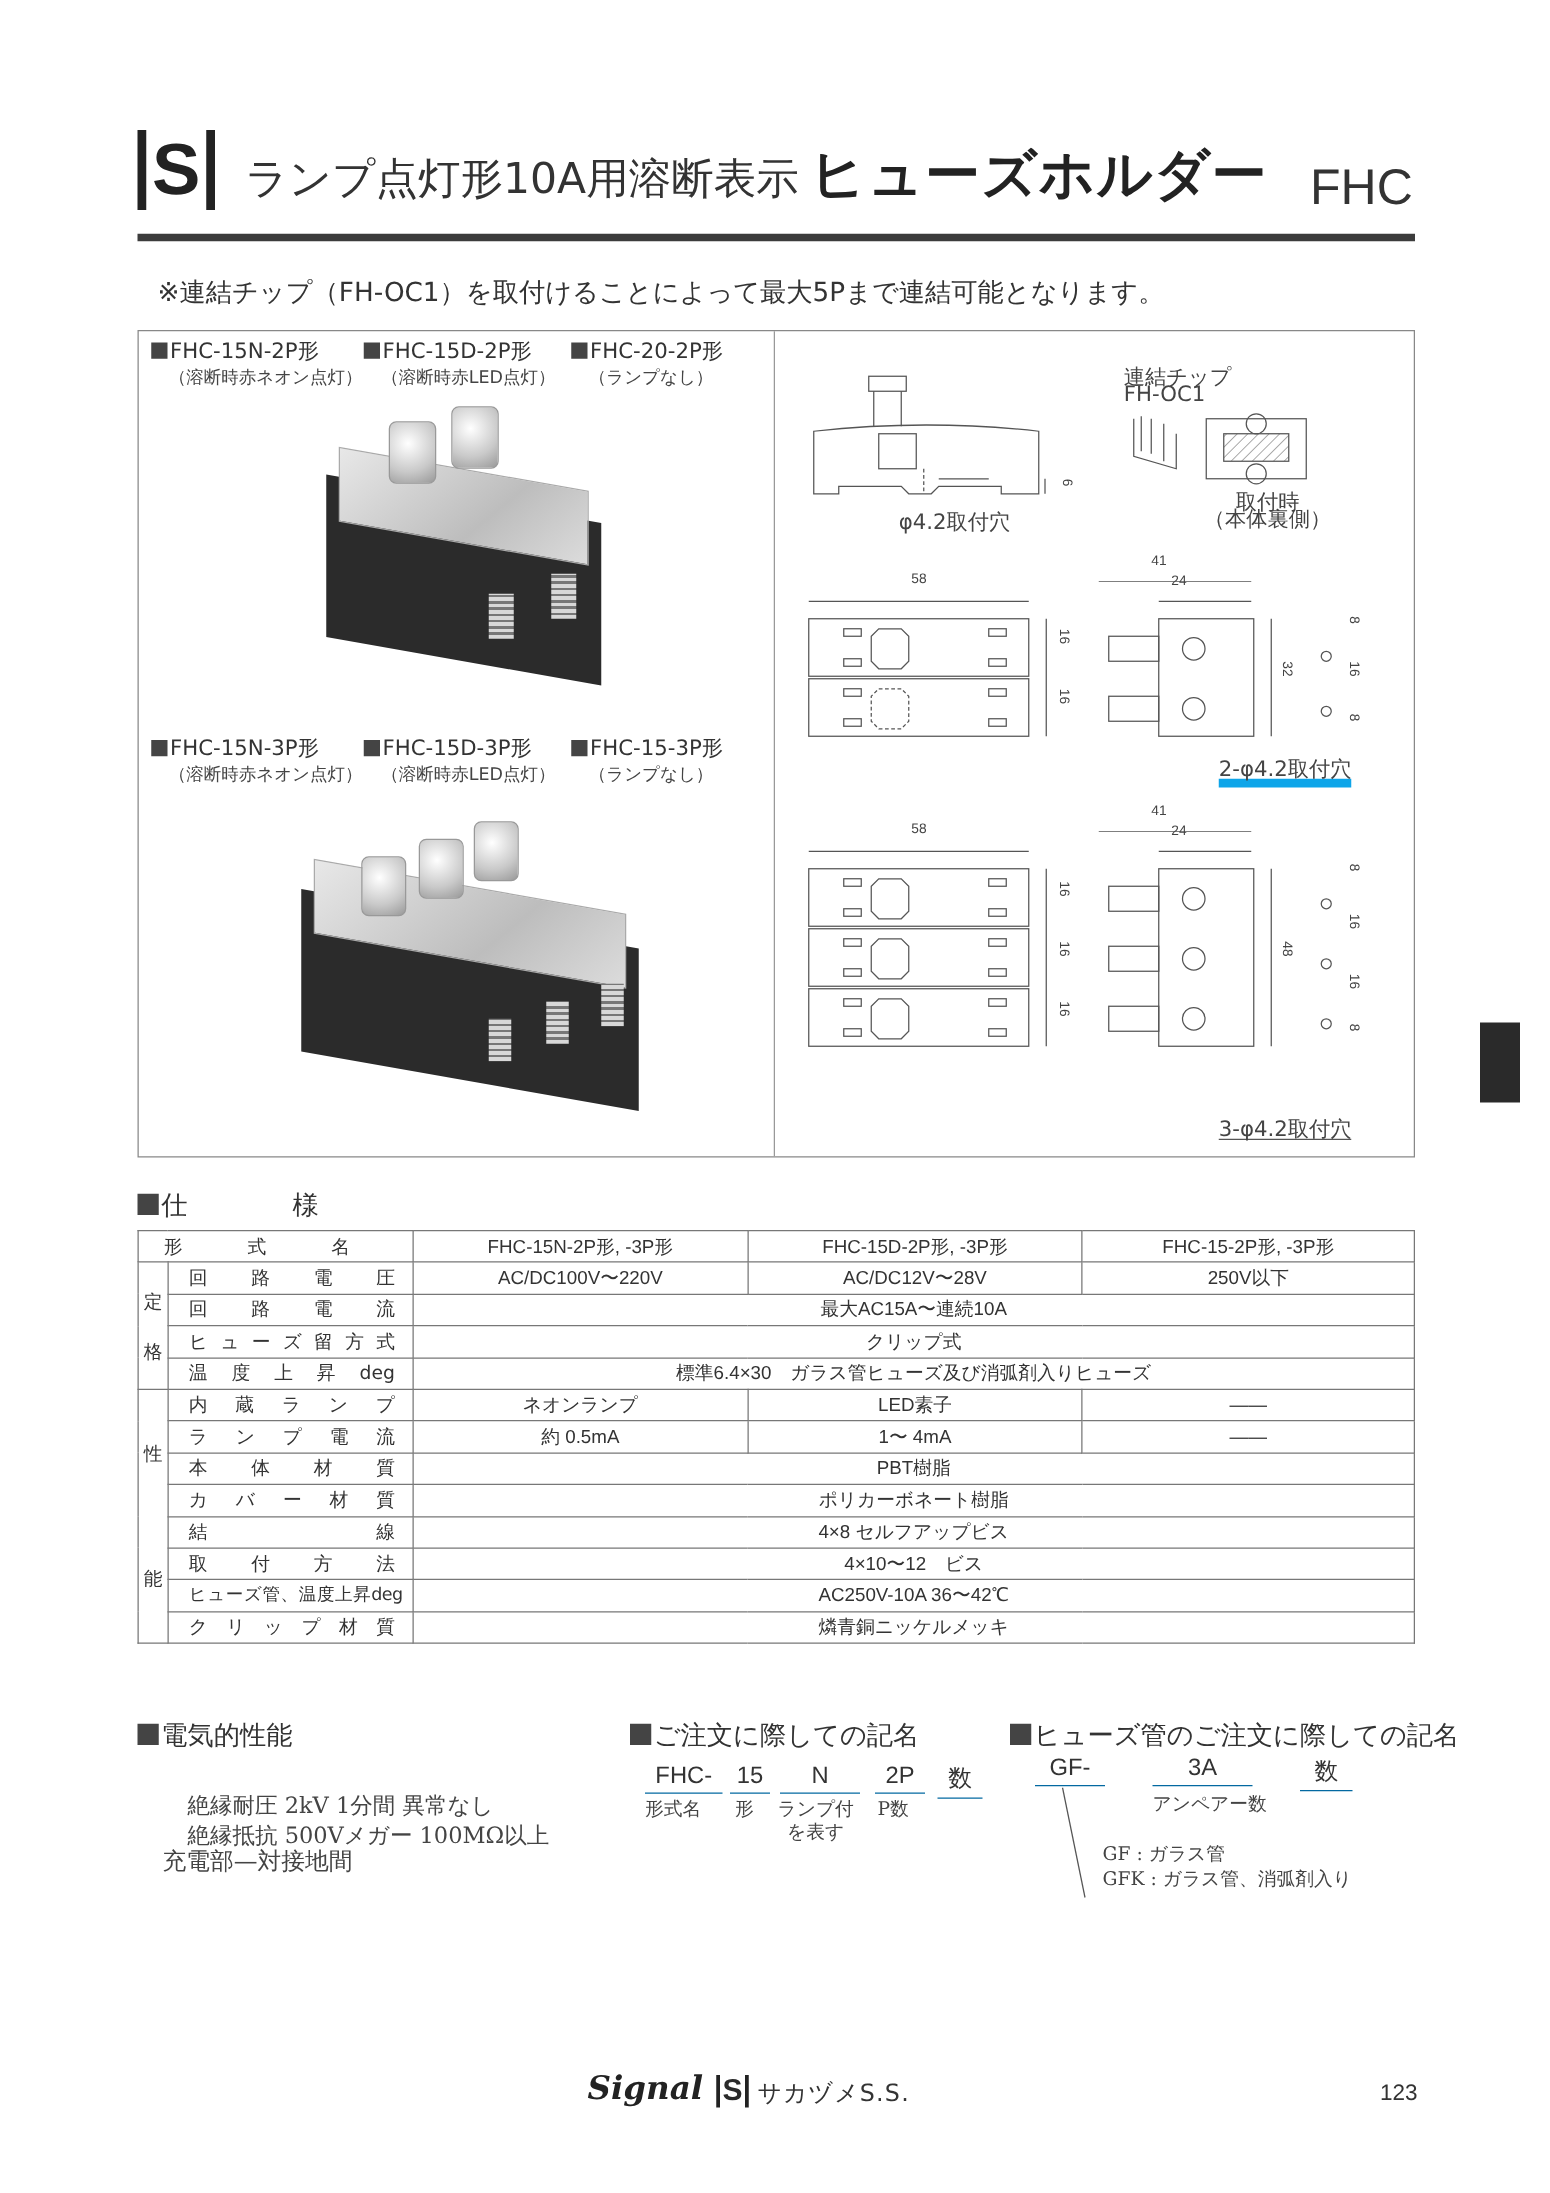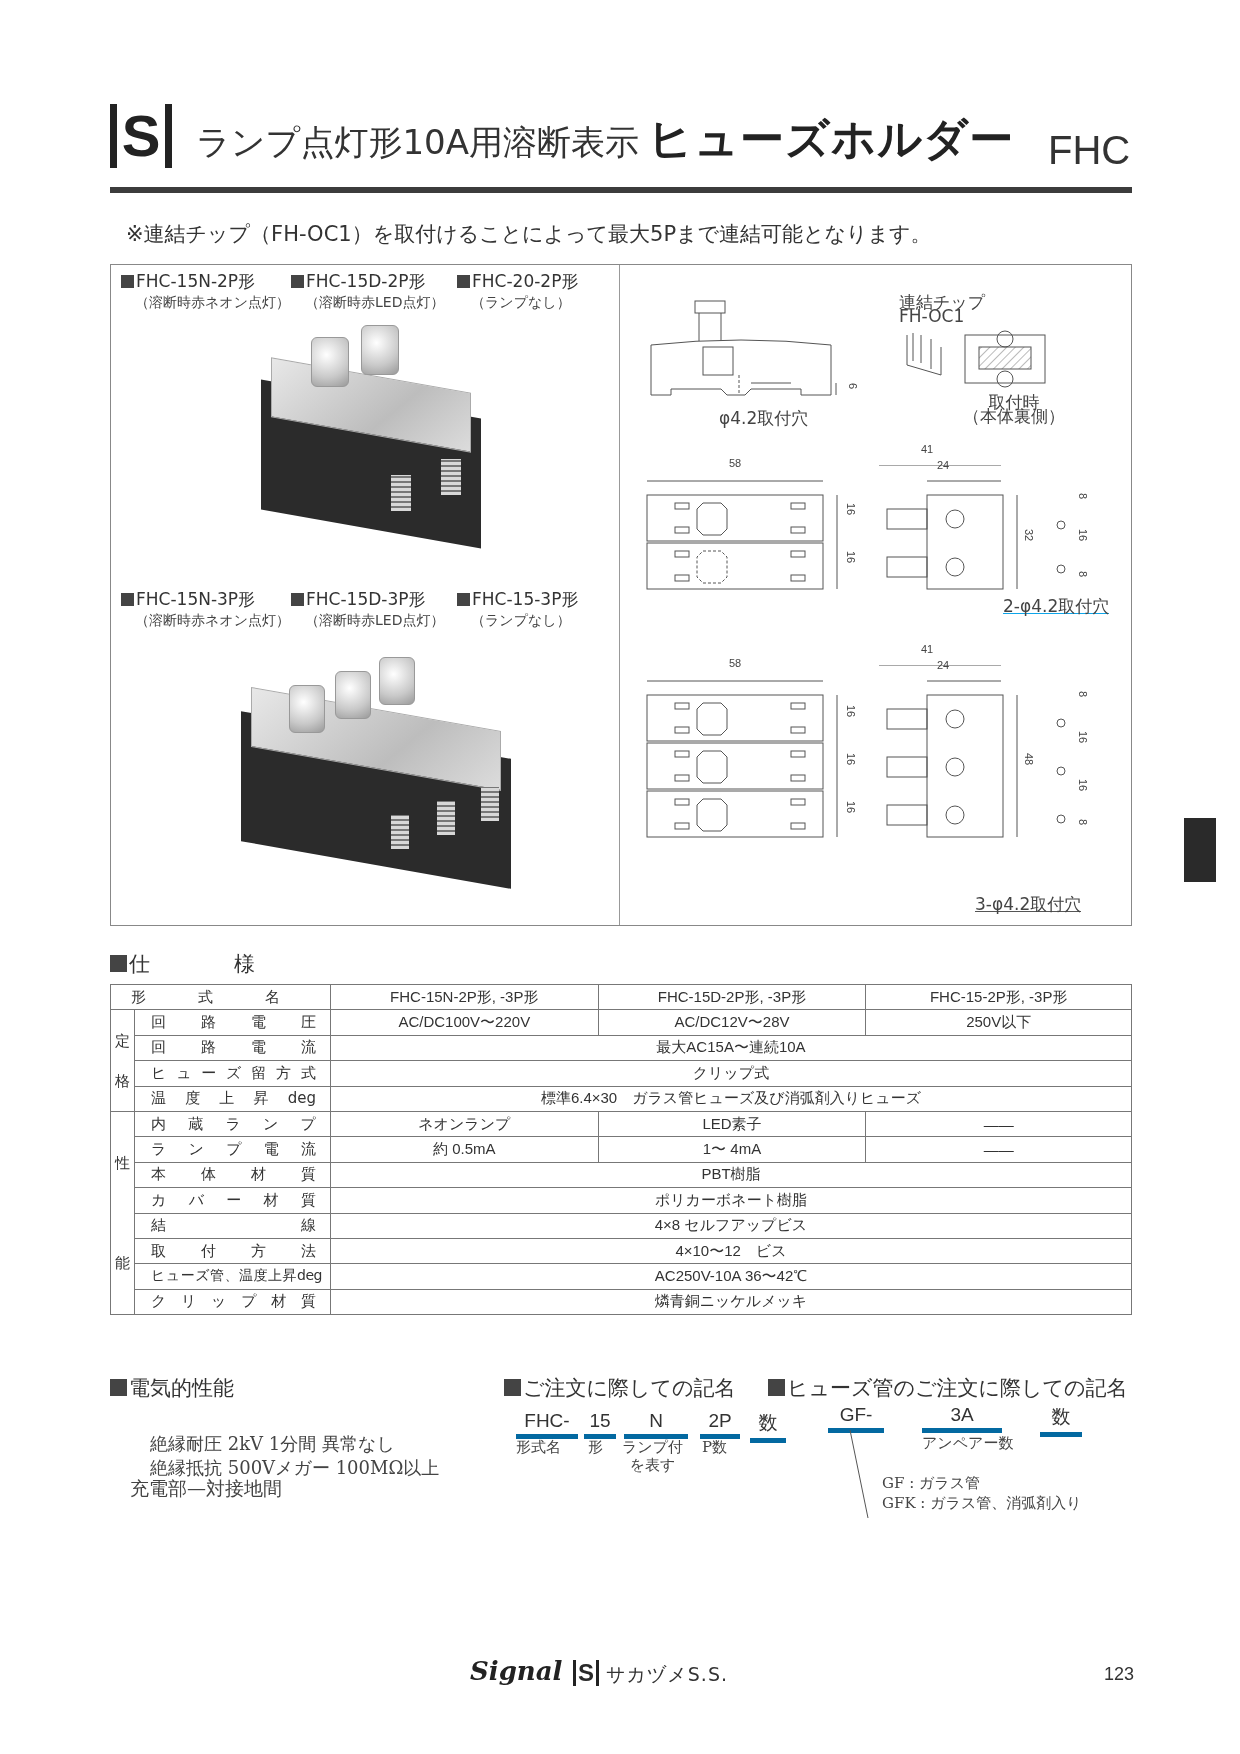--- a/index.html
+++ b/index.html
@@ -38,21 +38,21 @@
   .section-h { position: absolute; font-size: 21px; color: #333; }
   .section-h .sq { display: inline-block; width: 17px; height: 17px; background: #444; margin-right: 2px; vertical-align: -1px; }
   table.spec { position: absolute; left: 110px; top: 984px; width: 1022px; border-collapse: collapse; font-size: 15px; color: #333; }
   table.spec td { border: 1px solid #777; height: 25.4px; padding: 0; text-align: center; vertical-align: middle; white-space: nowrap; }
   table.spec td.grp { width: 24px; font-size: 15px; line-height: 20px; border-right: 1px solid #777; }
   table.spec td.lbl { width: 196px; text-align: justify; text-align-last: justify; padding: 0 14px 0 16px; font-size: 15px; }
   table.spec td.lbl.head { text-align-last: justify; padding: 0 50px 0 20px; }
   table.spec td.lbl.tight { letter-spacing: -0.5px; padding: 0 8px 0 16px; font-size: 14px; }
   table.spec td.val { font-family: "Liberation Sans", sans-serif; font-size: 15px; }
   .elec-line { position: absolute; font-size: 18px; color: #444; font-family: "DejaVu Serif", serif; white-space: nowrap; }
-  .order-part { position: absolute; text-align: center; font-family: "Liberation Sans", sans-serif; font-size: 19px; color: #333; border-bottom: 5px solid #0369a1; padding-bottom: 2px; }
+  .order-part { position: absolute; text-align: center; font-family: "Liberation Sans", sans-serif; font-size: 19px; color: #333; border-bottom: 1px solid #0369a1; padding-bottom: 2px; }
   .order-desc { position: absolute; font-family: "DejaVu Serif", serif; font-size: 15px; color: #444; text-align: center; line-height: 18px; white-space: nowrap; }
 
   .side-tab { position: absolute; left: 1184px; top: 818px; width: 32px; height: 64px; background: #2a2a2a; }
 
   .footer-signal { position: absolute; left: 470px; top: 1656px; font-family: "DejaVu Serif", serif; font-style: italic; font-weight: 700; font-size: 26px; color: #222; }
   .footer-logo { position: absolute; left: 573px; top: 1660px; display: flex; align-items: center; height: 26px; }
   .footer-logo .bar { width: 3px; height: 26px; background: #222; }
   .footer-logo .s { font-family: "Liberation Sans", sans-serif; font-weight: 700; font-size: 24px; line-height: 26px; padding: 0 2px; }
   .footer-company { position: absolute; left: 606px; top: 1662px; font-size: 19px; color: #333; letter-spacing: 1px; }
   .page-num { position: absolute; left: 1104px; top: 1664px; font-size: 18px; font-family: "Liberation Sans", sans-serif; color: #333; }
@@ -188,21 +188,21 @@
   </svg>
   <div class="dim-label" style="left:618px;top:192px;">58</div>
   <div class="dim-label v" style="left:734px;top:238px;">16</div>
   <div class="dim-label v" style="left:734px;top:286px;">16</div>
   <div class="dim-label" style="left:810px;top:178px;">41</div>
   <div class="dim-label" style="left:826px;top:194px;">24</div>
   <div class="dim-label v" style="left:912px;top:264px;">32</div>
   <div class="dim-label v" style="left:966px;top:228px;">8</div>
   <div class="dim-label v" style="left:966px;top:264px;">16</div>
   <div class="dim-label v" style="left:966px;top:306px;">8</div>
-  <div class="drw-text" style="left:864px;top:334px;border-bottom:1px solid #0ea5e9;margin-left:28px;">2-φ4.2取付穴</div>
+  <div class="drw-text" style="left:864px;top:344px;border-bottom:7px solid #0ea5e9;">2-φ4.2取付穴</div>
 
   <svg class="drawing" style="left:530px;top:400px;" width="480" height="200">
     <g fill="none" stroke="#555" stroke-width="1">
       <line x1="6" y1="16" x2="182" y2="16"></line>
       <rect x="6" y="30" width="176" height="46"></rect>
         <rect x="6" y="78" width="176" height="46"></rect>
         <rect x="6" y="126" width="176" height="46"></rect>
       <rect x="34" y="38" width="14" height="6"></rect>
         <rect x="34" y="62" width="14" height="6"></rect>
       <rect x="34" y="86" width="14" height="6"></rect>
@@ -337,21 +337,21 @@
 <div class="order-part" style="left:584px;top:1410px;width:32px;">15</div>
 <div class="order-part" style="left:624px;top:1410px;width:64px;">N</div>
 <div class="order-part" style="left:700px;top:1410px;width:40px;">2P</div>
 <div class="order-part" style="left:750px;top:1410px;width:36px;">数</div>
 <div class="order-desc" style="left:516px;top:1438px;">形式名</div>
 <div class="order-desc" style="left:588px;top:1438px;">形</div>
 <div class="order-desc" style="left:622px;top:1438px;white-space:pre-line;">ランプ付
 を表す</div>
 <div class="order-desc" style="left:702px;top:1438px;">P数</div>
 
-<div class="section-h" style="left:768px;top:1374px;">
+<div class="section-h" style="left:808px;top:1374px;">
   <span class="sq"></span><span>ヒューズ管のご注文に際しての記名</span>
 </div>
 <div class="order-part" style="left:828px;top:1404px;width:56px;">GF-</div>
 <div class="order-part" style="left:922px;top:1404px;width:80px;">3A</div>
 <div class="order-part" style="left:1040px;top:1404px;width:42px;">数</div>
 <div class="order-desc" style="left:922px;top:1434px;width:80px;">アンペアー数</div>
 <svg style="position:absolute;left:846px;top:1430px;" width="30" height="90">
   <line x1="4" y1="0" x2="22" y2="88" stroke="#555" stroke-width="1"></line>
 </svg>
 <div class="order-desc" style="left:882px;top:1474px;text-align:left;">GF : ガラス管</div>

